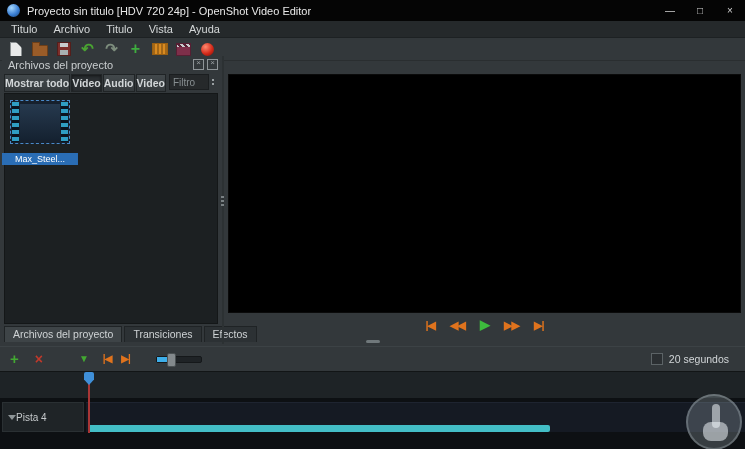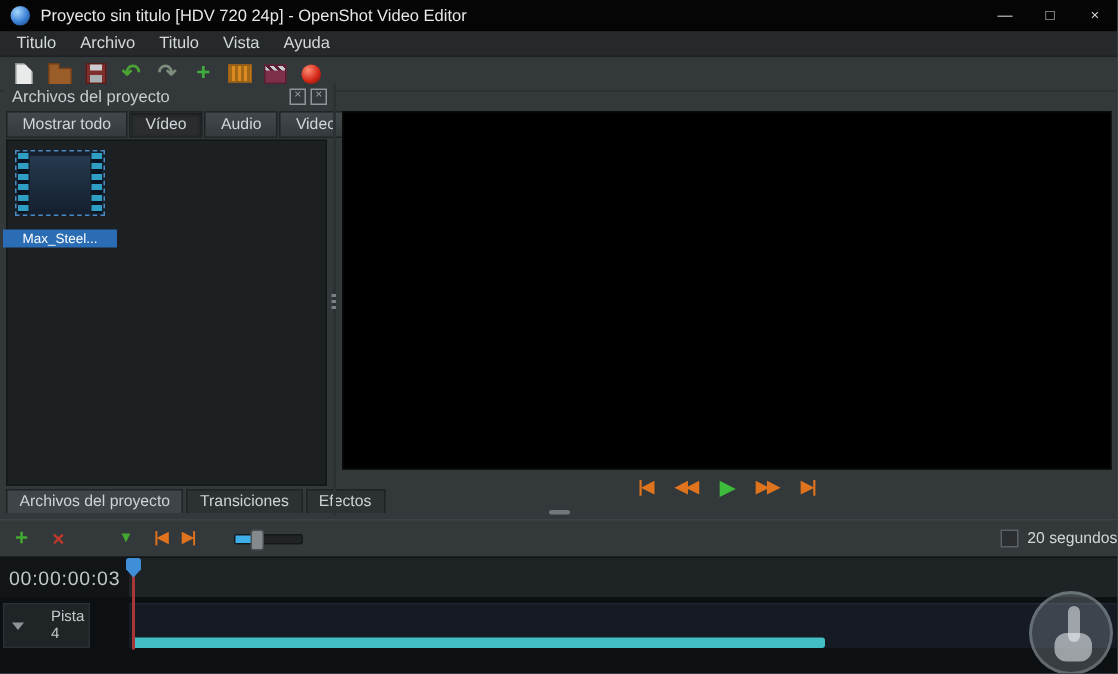--- a/index.html
+++ b/index.html
@@ -51,21 +51,21 @@
   .panel-h{height:17px;display:flex;align-items:center;background:#33383b;}
   .panel-title{font-size:11px;color:#c9cdcf;margin-left:6px;white-space:nowrap;}
   .dock-icons{margin-left:auto;margin-right:4px;display:flex;gap:3px;}
   .dock-ic{width:9px;height:9px;border:1px solid #8f9598;color:#9aa0a3;font-size:8px;
     line-height:8px;text-align:center;}
   .dock-ic::before{content:"\00D7";display:block;margin-top:-1px;}
 
   
   .ftab-row{display:flex;gap:1px;align-items:stretch;height:18px;}
   .ftab{font-size:10.5px;color:#d2d6d8;background:linear-gradient(#42484b,#353a3d);
-    border:1px solid #202426;padding:0 10px;display:flex;align-items:center;white-space:nowrap;}
+    border:1px solid #202426;padding:0 0;display:flex;align-items:center;white-space:nowrap;font-weight:bold;}
   .ftab.sel{background:#2a2e31;box-shadow:inset 0 1px 3px rgba(0,0,0,.55);}
   .filter-input{width:32px;height:14px;margin-left:2px;background:#26292b;border:1px solid #1b1e20;
     color:#c0c6c9;font-size:10px;padding:0 3px;font-family:"Liberation Sans",sans-serif;}
   .filter-input::placeholder{color:#878e91;}
   .tab-overflow{width:7px;position:relative;}
   .tab-overflow::before{content:"";position:absolute;left:2px;top:5px;width:2px;height:2px;
     background:#9aa0a3;box-shadow:0 4px 0 #9aa0a3;}
   .file-list{background:#1c2022;border:1px solid #141718;box-sizing:border-box;}
   .thumb{width:60px;height:44px;background:#16202d;border:1px dashed #4a89c8;box-sizing:border-box;position:relative;}
   .thumb::before,.thumb::after{content:"";position:absolute;top:1px;bottom:1px;width:7px;
@@ -94,42 +94,42 @@
   .hs-handle{width:14px;height:3px;background:#70787b;border-radius:2px;}
 
   
   .tl-toolbar{left:0;top:346px;width:745px;height:25px;background:#33383b;display:flex;align-items:center;
     border-top:1px solid #3c4245;box-sizing:border-box;}
   .tl-ic{font-weight:bold;line-height:16px;}
   .zslider{width:44px;height:5px;background:#1f2326;border:1px solid #15181a;border-radius:2px;position:relative;}
   .zslider::before{content:"";position:absolute;left:0;top:0;width:12px;height:100%;background:#3daee9;}
   .z-handle{position:absolute;left:10px;top:-4px;width:7px;height:12px;background:#83898c;
     border:1px solid #4a5052;border-radius:2px;}
-  .tl-right{margin-left:auto;display:flex;align-items:flex-start;gap:6px;margin-right:0;}
+  .tl-right{margin-left:auto;display:flex;align-items:flex-start;gap:6px;margin-right:16px;}
   .chk{width:12px;height:12px;background:#2b2f32;border:1px solid #5c6366;box-sizing:border-box;}
   .chk-label{font-size:10.5px;color:#d2d6d8;}
 
   
   .ruler-row{left:0;top:371px;width:745px;height:27px;background:#1e2326;border-top:1px solid #121516;box-sizing:border-box;}
   .timecode{position:absolute;left:0;top:0;width:86px;height:27px;background:#121517;display:flex;
     align-items:center;padding-left:6px;box-sizing:border-box;font-size:13px;color:#c2c7c9;letter-spacing:.5px;}
   .ruler-track{position:absolute;left:86px;top:0;width:659px;height:27px;overflow:hidden;}
   .rlabel{position:absolute;top:2px;font-size:8px;color:#a6acaf;transform:translateX(-50%);white-space:nowrap;}
   .ticks-minor{position:absolute;bottom:1px;left:0;width:100%;height:6px;
     background:repeating-linear-gradient(to right,#525a5e 0 1px,transparent 1px 30.75px);}
   .ticks-major{position:absolute;bottom:1px;left:0;width:100%;height:11px;
     background:repeating-linear-gradient(to right,#848b8f 0 1px,transparent 1px 61.5px);}
   .playhead-marker{left:84px;top:372px;width:10px;height:13px;background:#3f8fd8;border-radius:2px;
     clip-path:polygon(0 0,100% 0,100% 58%,50% 100%,0 58%);z-index:7;}
   .playhead-line{left:88px;top:384px;width:2px;height:49px;background:#a93636;z-index:6;}
 
   
   .tl-body{left:0;top:398px;width:745px;height:51px;background:#0d1013;}
-  .track-header{left:2px;top:402px;width:58px;height:30px;background:#1f2427;border:1px solid #2a3033;
-    box-sizing:border-box;display:flex;align-items:center;gap:18px;padding-left:5px;}
+  .track-header{left:2px;top:402px;width:82px;height:30px;background:#1f2427;border:1px solid #2a3033;
+    box-sizing:border-box;display:flex;align-items:center;gap:0;padding-left:5px;}
   .tri-down{width:0;height:0;border-left:4px solid transparent;border-right:4px solid transparent;
     border-top:5px solid #8d9497;}
   .track-label{font-size:10px;color:#c6cacc;}
   .track-lane{left:86px;top:402px;width:659px;height:30px;background:#151a23;border-top:1px solid #1e2430;box-sizing:border-box;}
   .teal-bar{left:88px;top:425px;width:462px;height:7px;background:#43bec6;border-radius:2px;z-index:4;}
 
   
   .watermark{left:686px;top:394px;width:56px;height:56px;border-radius:50%;
     background:rgba(164,178,188,.28);border:2px solid rgba(210,220,228,.28);box-sizing:border-box;z-index:10;}
   .wm-finger{position:absolute;left:24px;top:8px;width:8px;height:24px;background:rgba(238,244,248,.55);border-radius:4px;}
@@ -243,21 +243,20 @@
     <div class="zslider" style="margin-left:26px;">
       <span class="z-handle"></span>
     </div>
     <div class="tl-right">
       <div class="chk"></div>
       <span class="chk-label">20 segundos</span>
     </div>
   </div>
 
   <div class="abs ruler-row">
-    <div class="timecode">00:00:00:03</div>
   </div>
 
   <div class="abs tl-body"></div>
   <div class="abs track-header">
     <span class="tri-down"></span>
     <span class="track-label">Pista 4</span>
   </div>
   <div class="abs track-lane"></div>
   <div class="abs teal-bar"></div>
   <div class="abs playhead-marker"></div>

